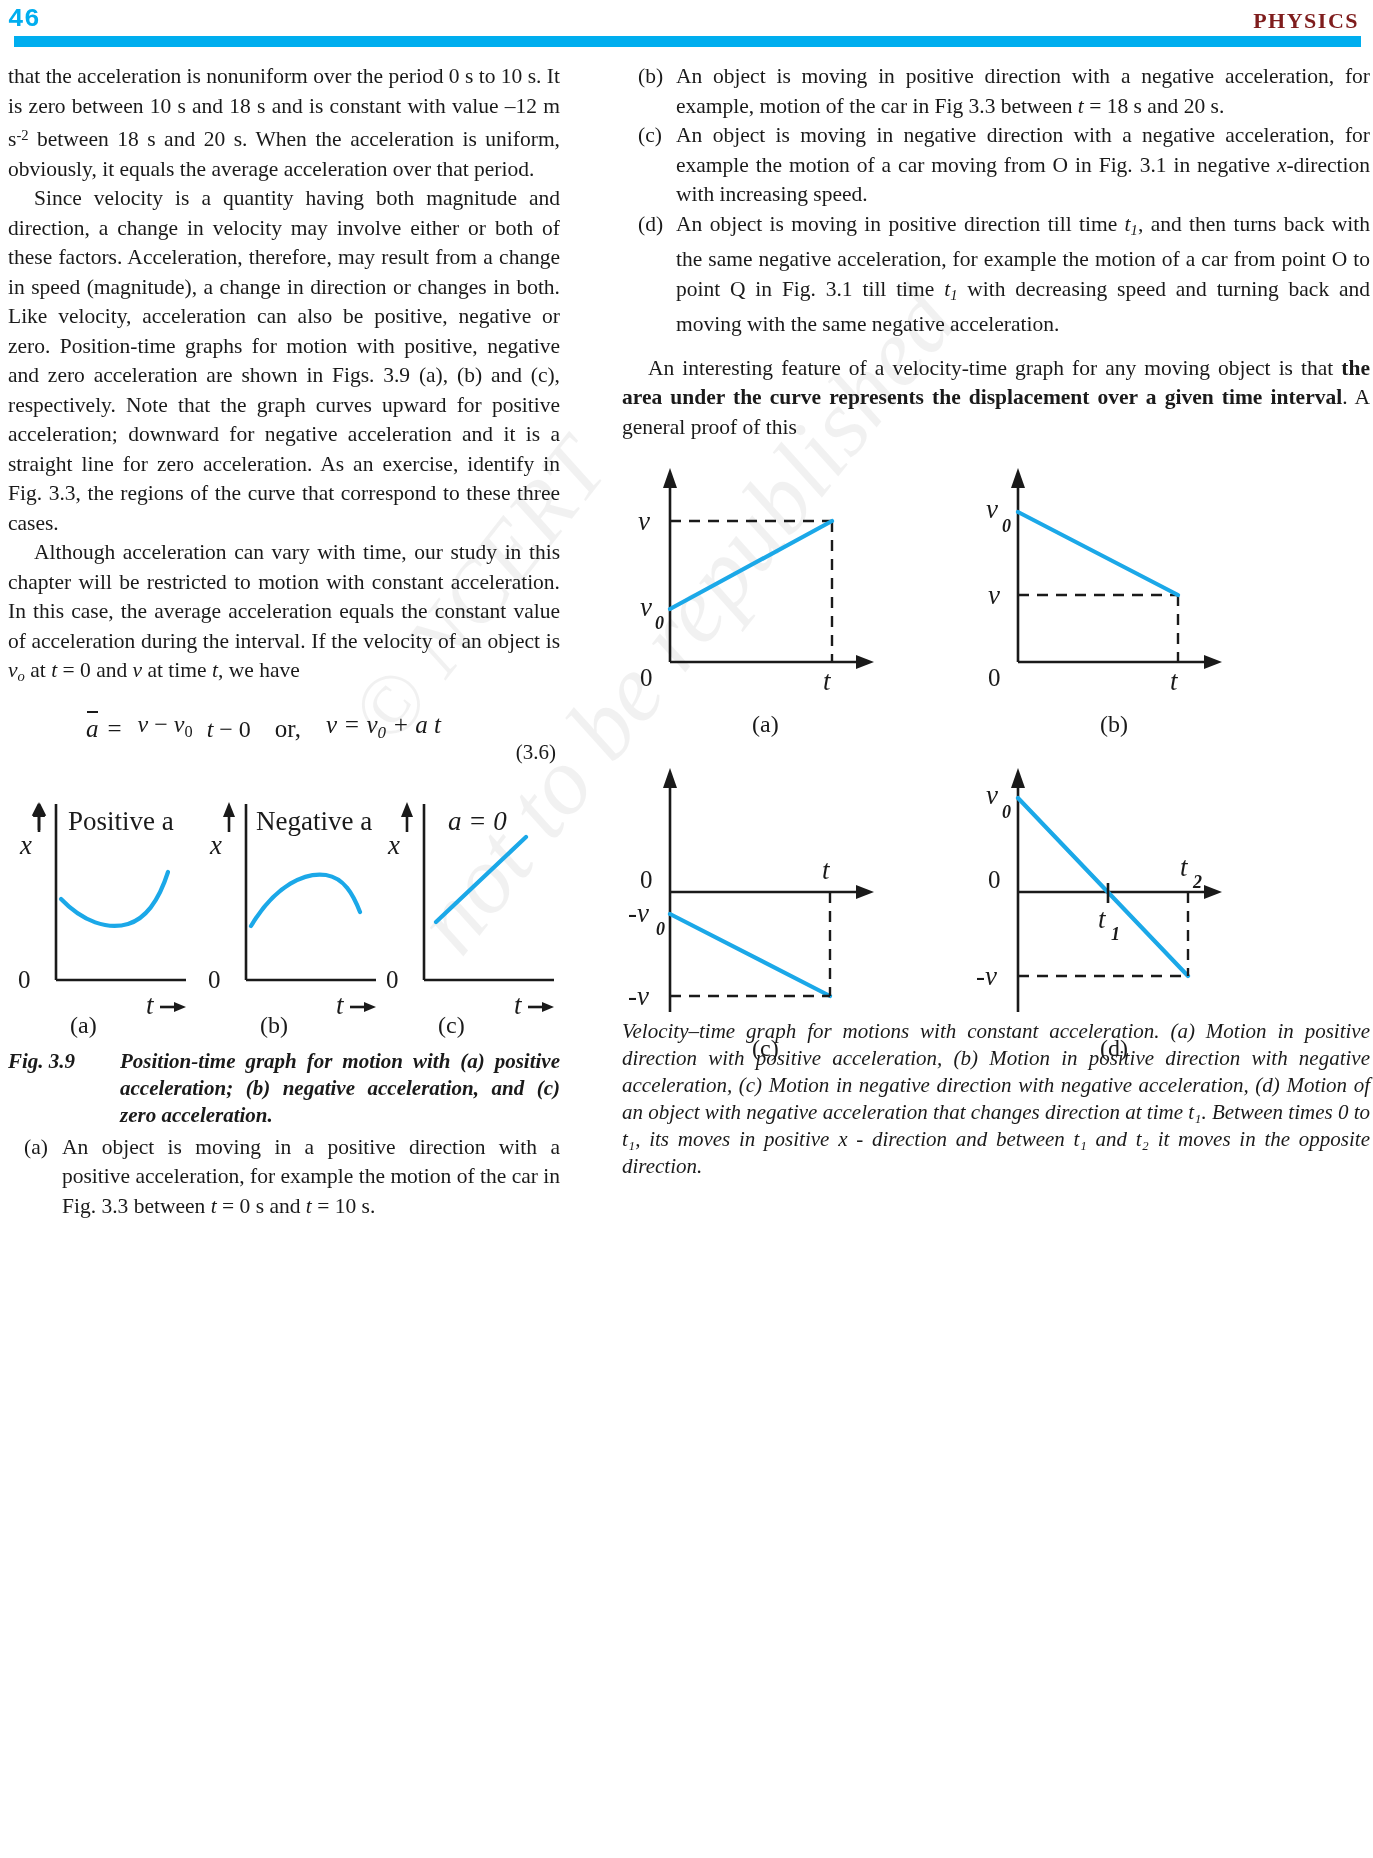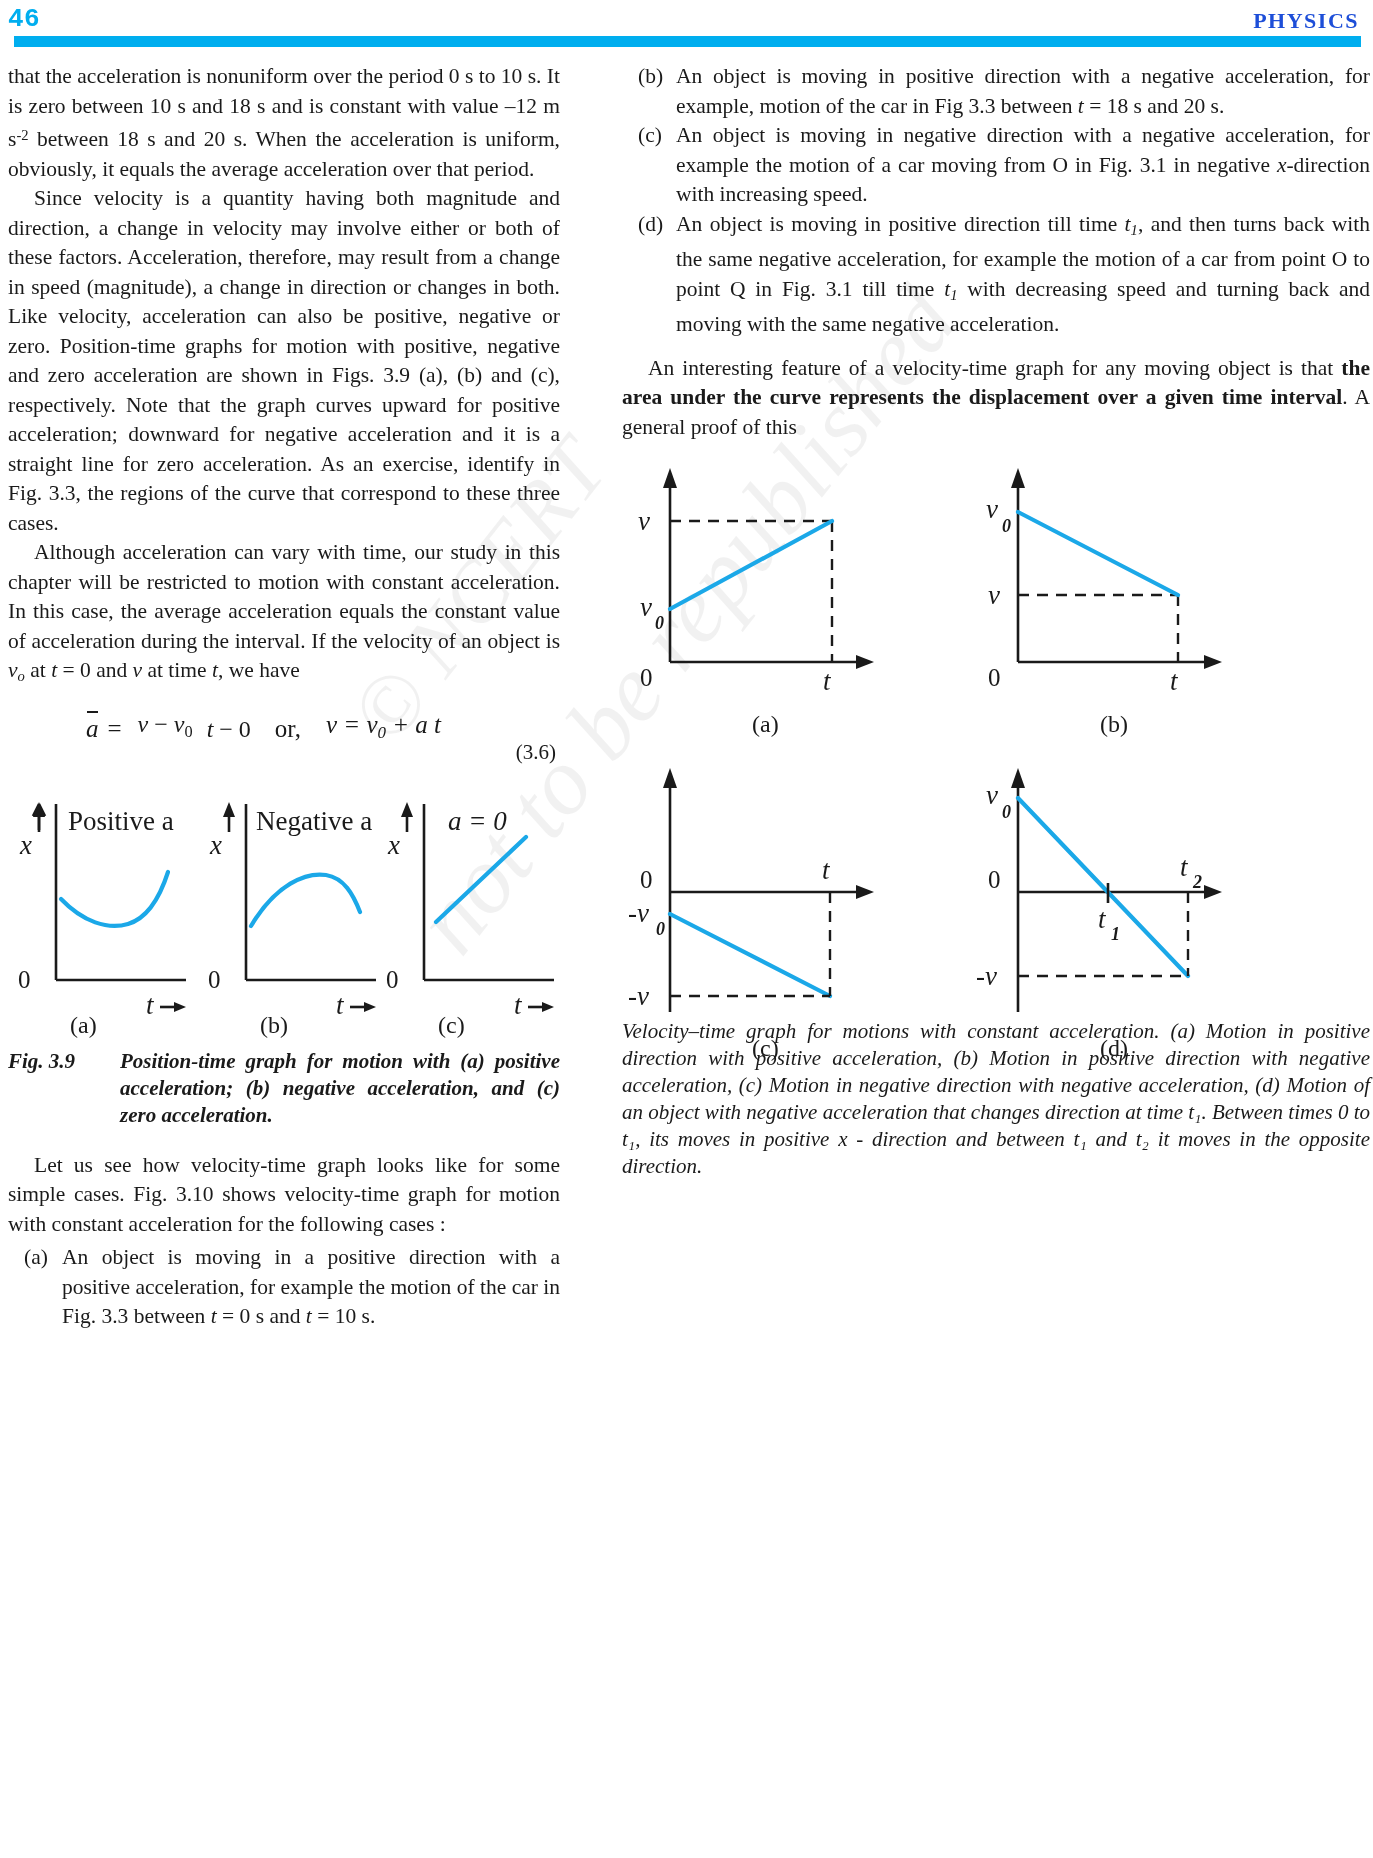--- a/index.html
+++ b/index.html
@@ -5,21 +5,21 @@
   html,body{margin:0;padding:0;}
   body{
     width:1373px;height:1858px;position:relative;background:#ffffff;
     font-family:"Liberation Serif","DejaVu Serif",serif;color:#1a1a1a;
     overflow:hidden;
   }
   
   .page-header{position:absolute;left:0;top:0;width:1373px;height:48px;}
   .page-num{position:absolute;left:8px;top:4px;font-size:26px;color:#00AEEF;
             font-family:Liberation Mono, monospace;font-weight:600;letter-spacing:.5px;}
-  .page-subject{position:absolute;right:14px;top:8px;font-size:22px;color:#1d4ed8;
+  .page-subject{position:absolute;right:14px;top:8px;font-size:22px;color:#7f1d1d;
             font-family:"Liberation Serif",serif;letter-spacing:1.5px;font-weight:600;}
   .header-rule{position:absolute;left:14px;top:36px;width:1347px;height:11px;background:#00AEEF;}
 
   
   .col{position:absolute;top:62px;font-size:21.5px;line-height:29.5px;text-align:justify;}
   .col-left{left:8px;width:552px;}
   .col-right{left:622px;width:748px;}
   .col p{margin:0;}
   .indent{text-indent:26px;}
   i,em{font-style:italic;}
@@ -148,21 +148,20 @@
       <text class="panel-id" x="252" y="231">(b)</text>
       <text class="panel-id" x="430" y="231">(c)</text>
     </svg>
   </div>
 
   <div class="cap-hang" style="margin-top:14px;font-size:21px;line-height:27px;font-style:italic;font-weight:bold;">
     <span class="tag figtag">Fig. 3.9</span>
     <span class="txt">Position-time graph for motion with (a) positive acceleration; (b) negative acceleration, and (c) zero acceleration.</span>
   </div>
 
-  <p class="indent" style="margin-top:22px;">Let us see how velocity-time graph looks like for some simple cases. Fig. 3.10 shows   velocity-time graph for motion with constant acceleration for the following cases :</p>
 
   <div class="lst" style="margin-top:4px;">
     <div class="lst-row">
       <span class="lst-lbl">(a)</span>
       <span class="lst-txt"><span>An object is moving in a positive direction with a positive acceleration, for example the motion of the car in  Fig. 3.3 between </span><i>t</i><span> = 0 s and </span><i>t</i><span> = 10 s.</span></span>
     </div>
   </div>
 </div>
 
 <div class="col col-right">

